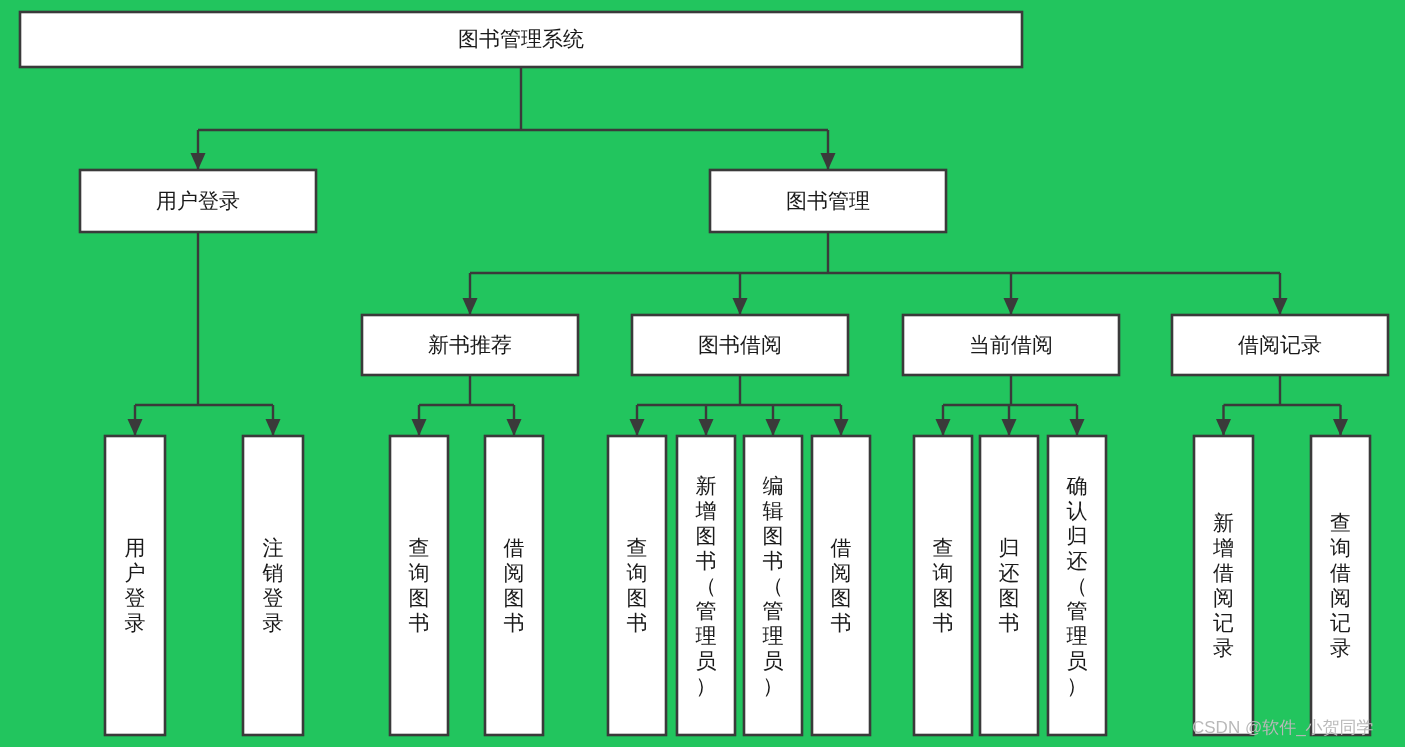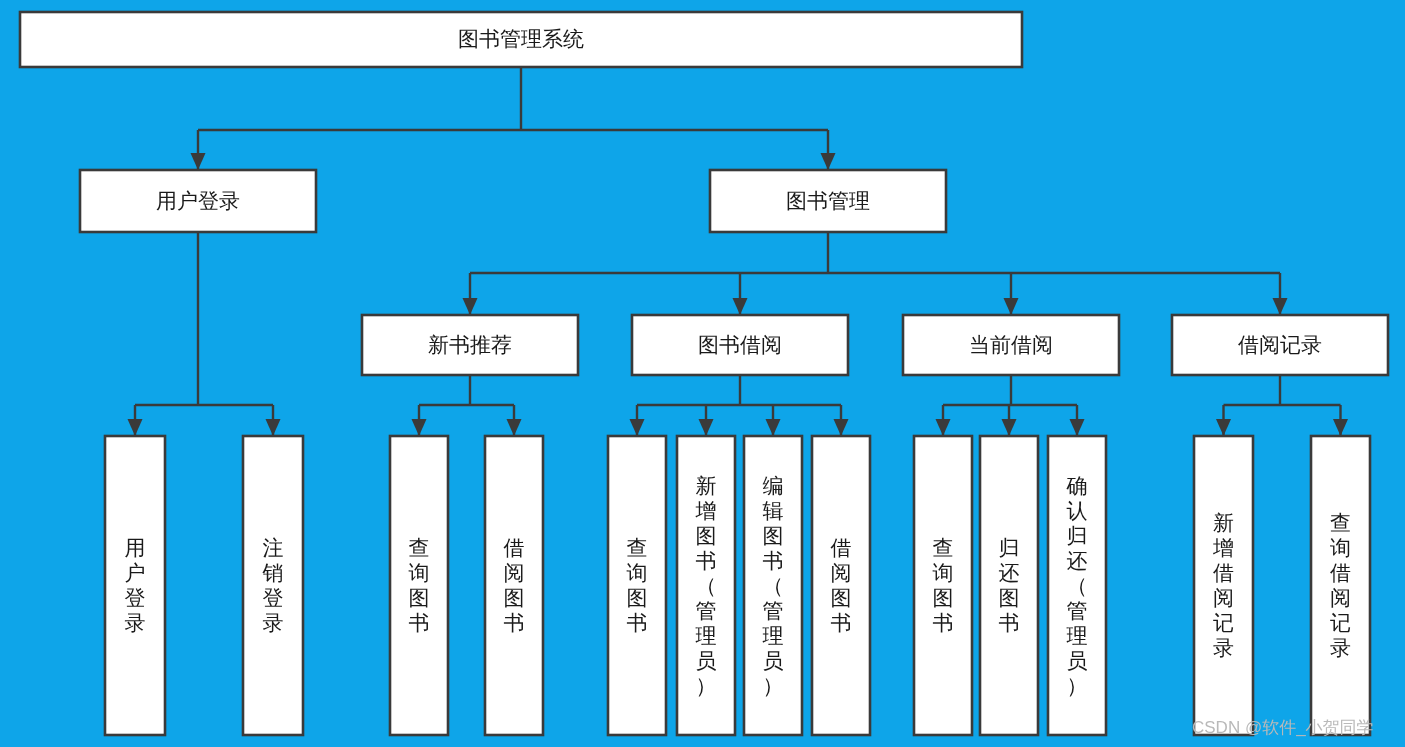--- a/index.html
+++ b/index.html
@@ -8,21 +8,21 @@
     padding: 0;
     background: #ffffff;
   }
   body {
     font-family: "Liberation Sans", "DejaVu Sans", sans-serif;
   }
   #diagram-root {
     position: relative;
     width: 1405px;
     height: 747px;
-    background: #0ea5e9;
+    background: #22c55e;
     overflow: hidden;
   }
   svg#tree-svg {
     position: absolute;
     left: 0;
     top: 0;
     width: 1405px;
     height: 747px;
     display: block;
   }

